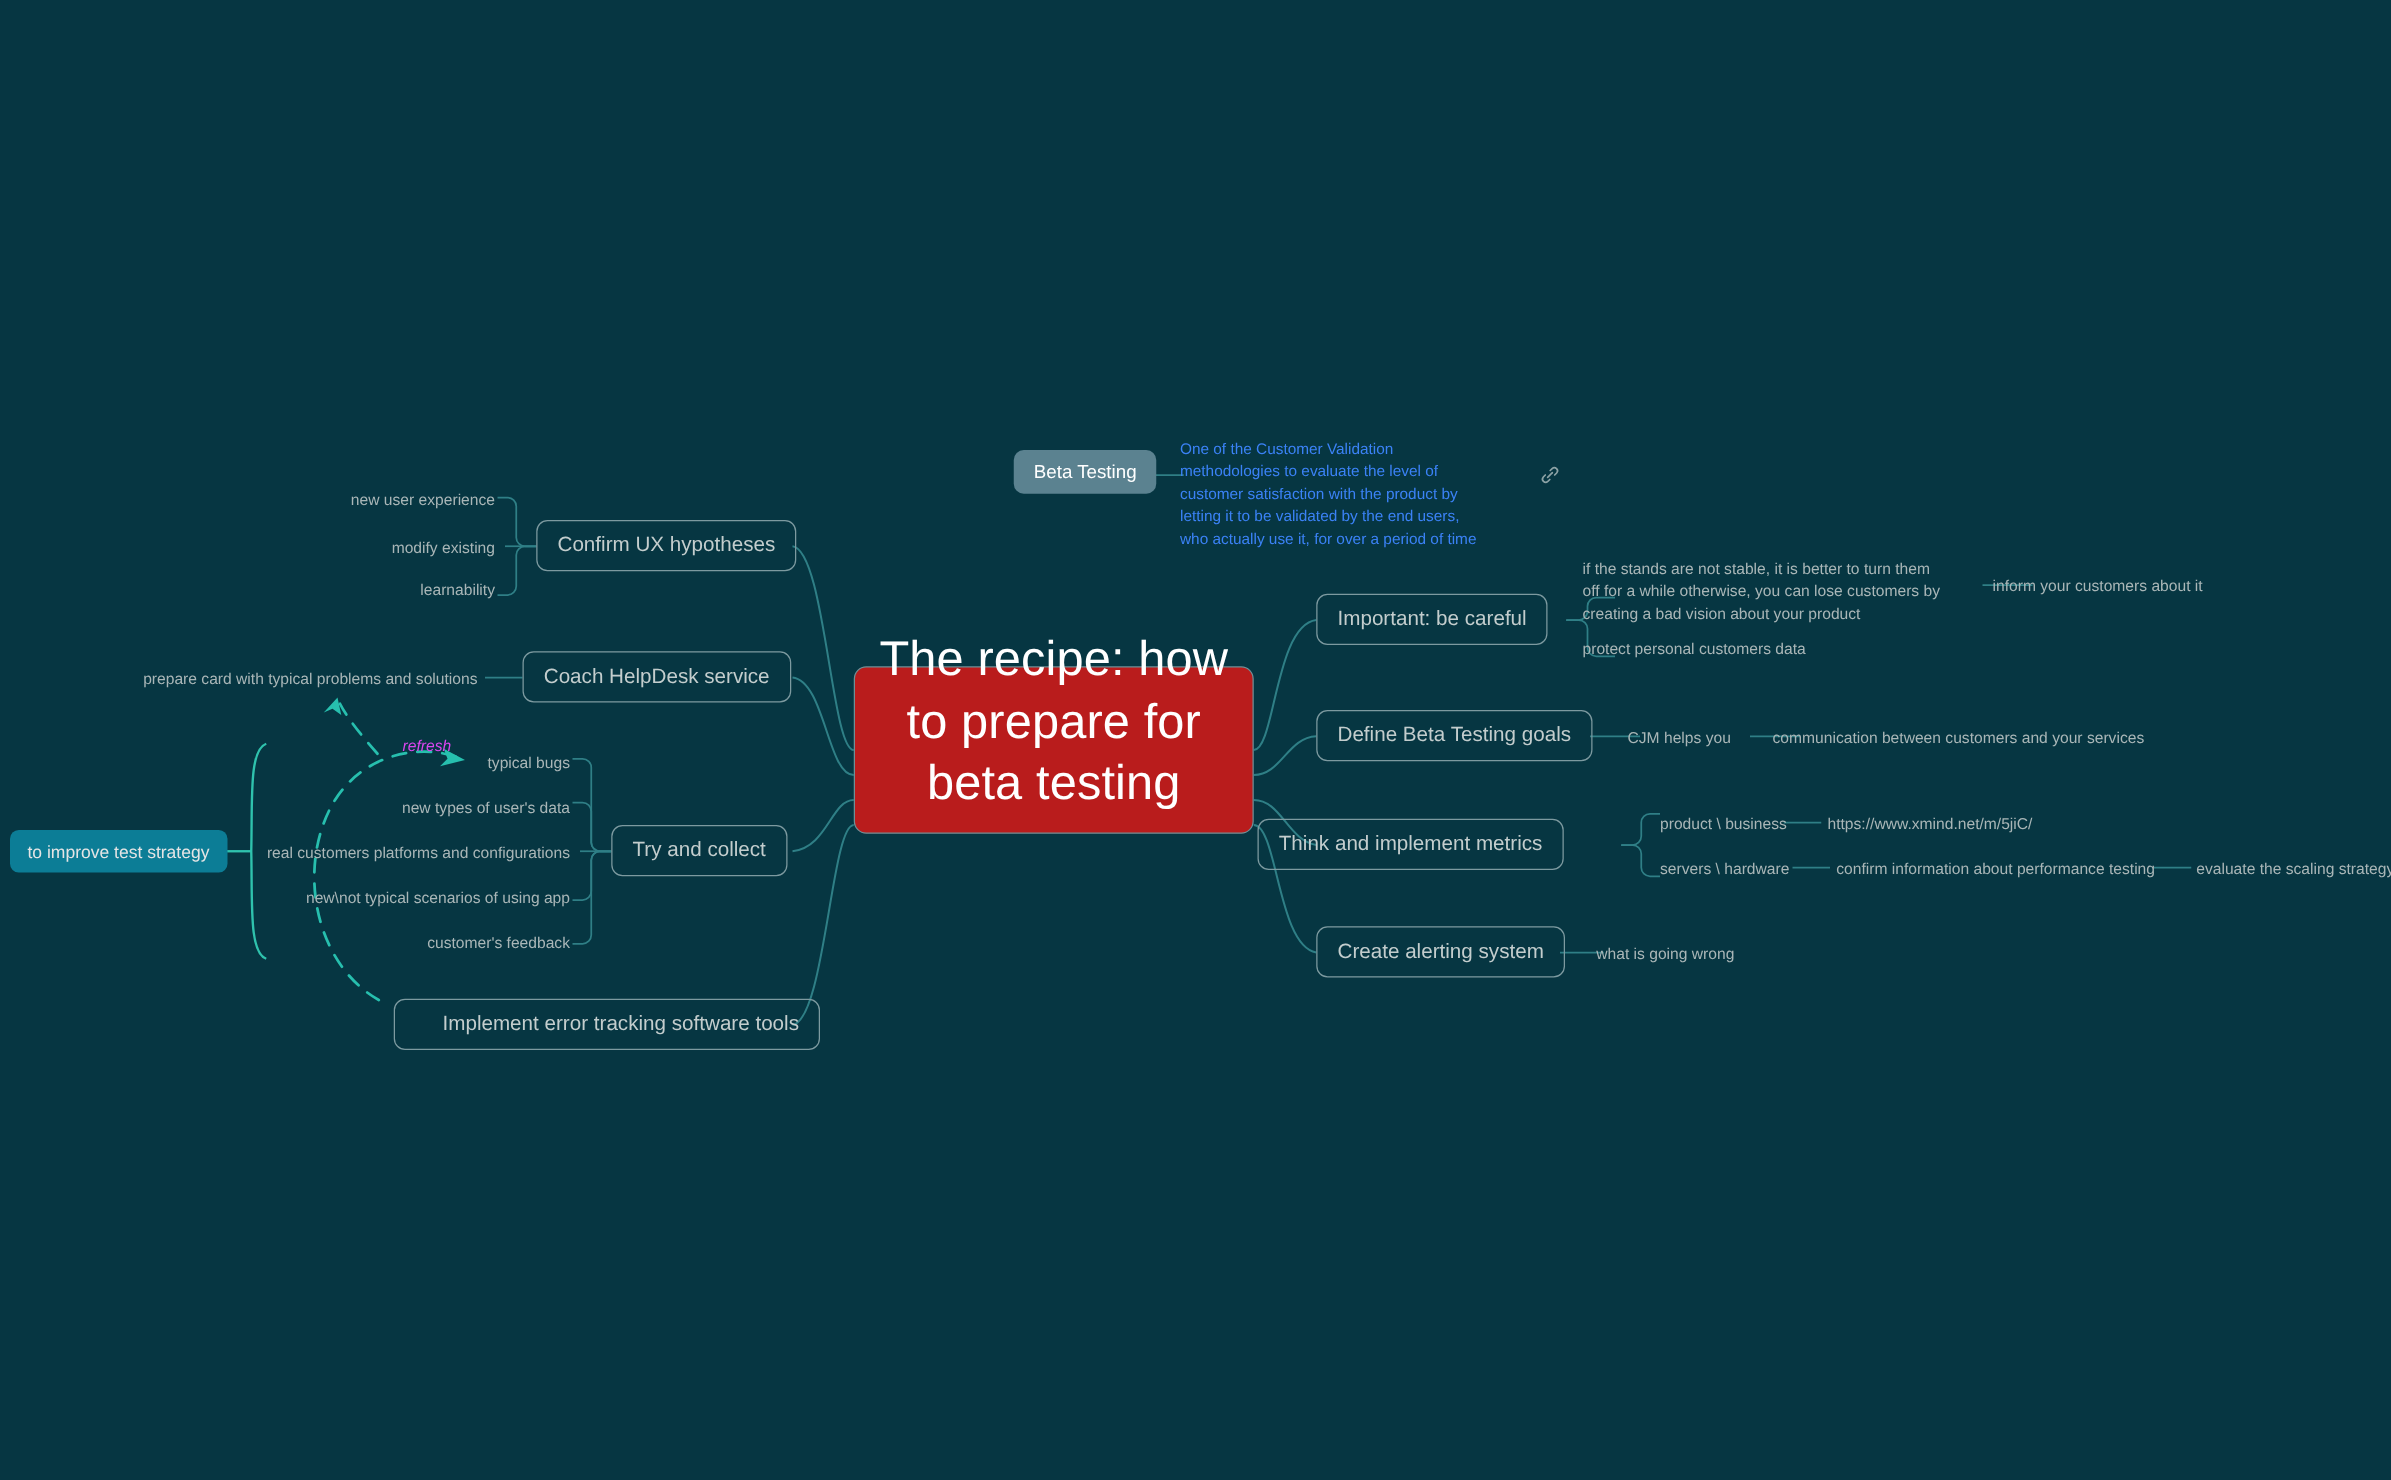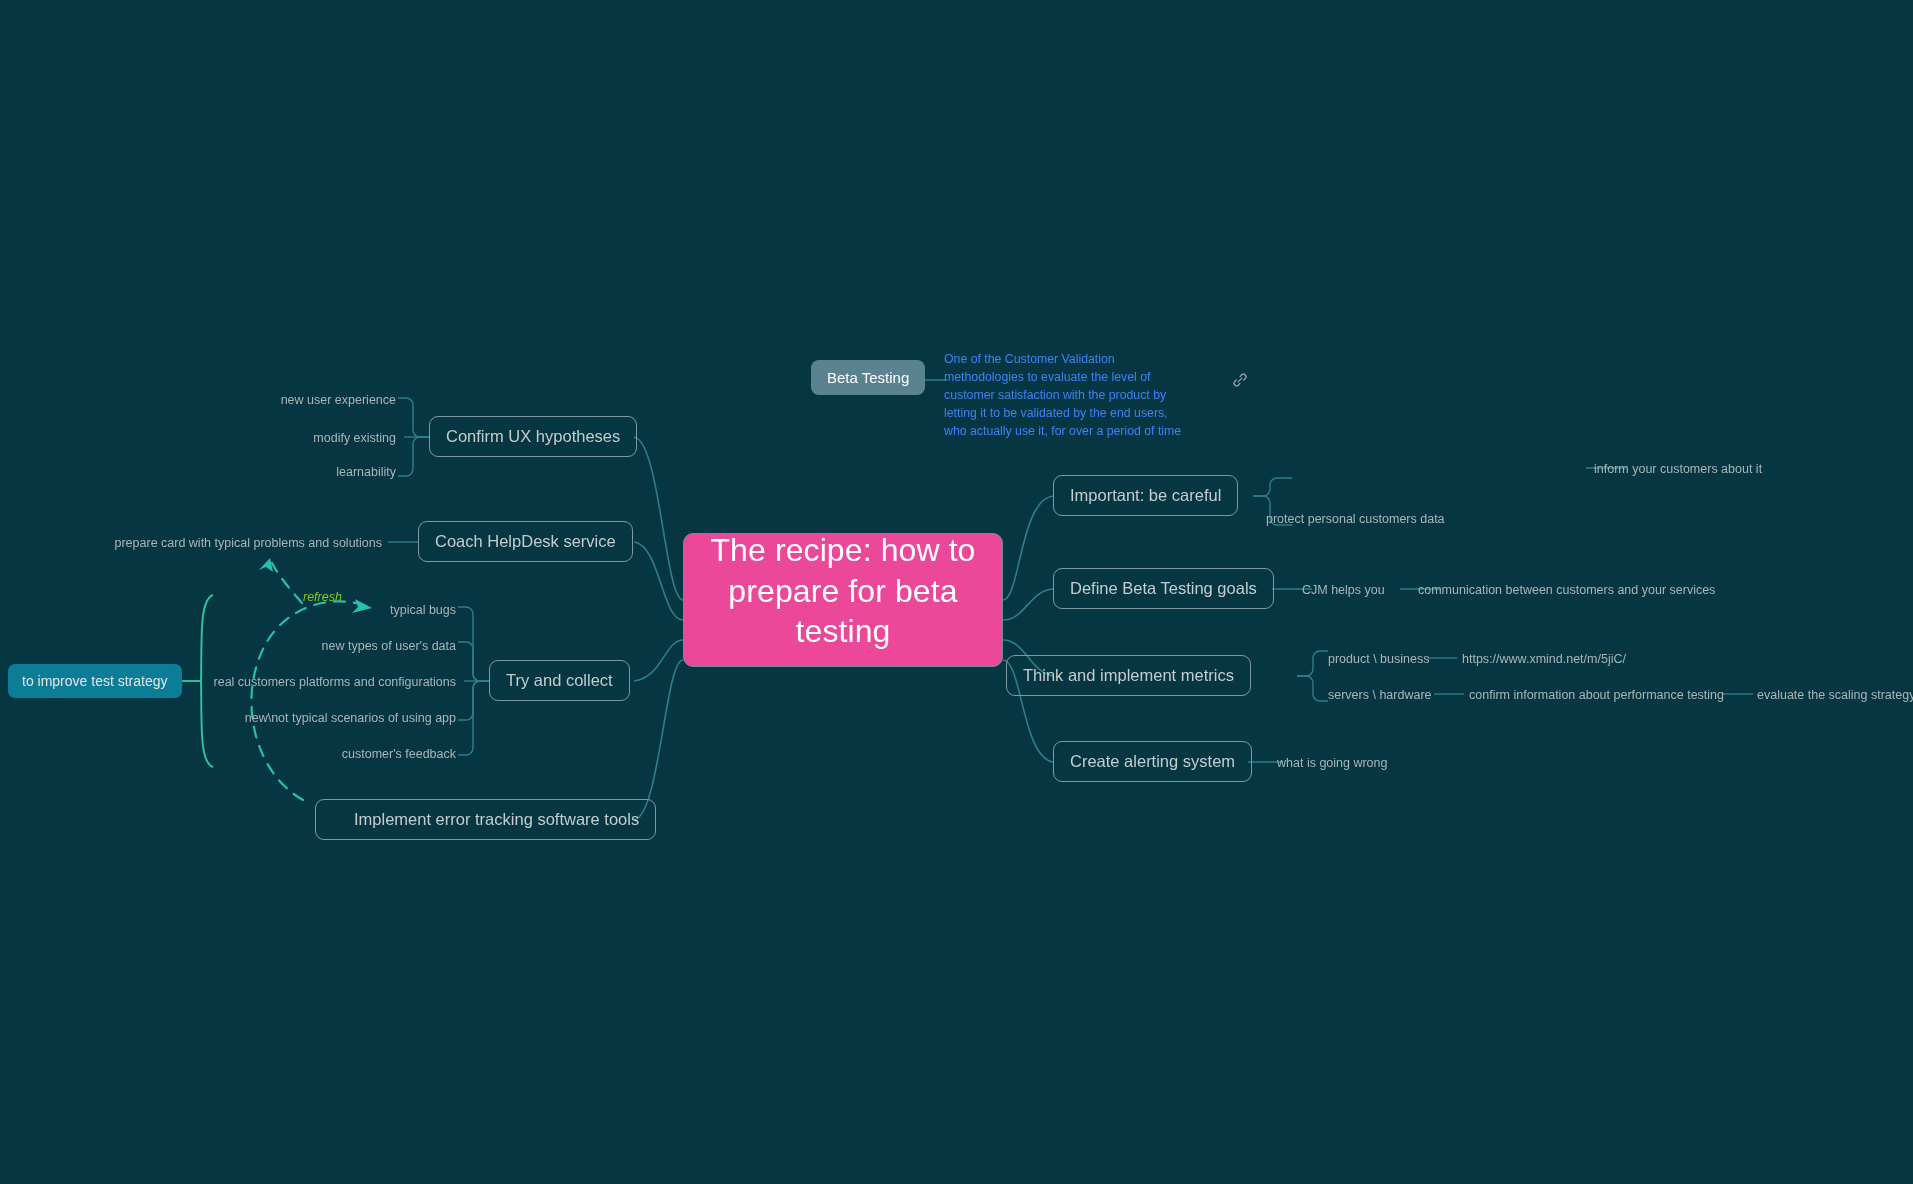--- a/index.html
+++ b/index.html
@@ -33,25 +33,25 @@
   .node {
     position: absolute;
     box-sizing: border-box;
     display: flex;
     align-items: flex-end;
     justify-content: center;
     text-align: center;
   }
   
   .central {
-    background: #ec4899;
+    background: #b91c1c;
     border: 1px solid #6f8f96;
     border-radius: 10px;
     color: #ffffff;
-    font-size: 32px;
+    font-size: 39px;
     line-height: 1.27;
     padding: 14px 18px;
     letter-spacing: .1px;
   }
   
   .branch {
     background: transparent;
     border: 1px solid #7d9aa0;
     border-radius: 9px;
     color: #c3cdcd;
@@ -94,24 +94,25 @@
     position: absolute;
     background: #0c7d96;
     color: #e5e5e5;
     border-radius: 7px;
     font-size: 14px;
     padding: 9px 14px;
     white-space: nowrap;
   }
   .rel-label {
     position: absolute;
-    color: #84cc16;
+    color: #d946ef;
     font-size: 12.5px;
     font-style: italic;
     white-space: nowrap;
+    margin-left: 19px;
   }
   .link-icon {
     position: absolute;
     width: 18px;
     height: 18px;
     opacity: .75;
   }
 </style>
 </head>
 <body>
@@ -194,20 +195,21 @@
     <g fill="none" stroke="#b9c6c7" stroke-width="1.8" stroke-linecap="round">
       <path d="M9.5 14.5 l5 -5"></path>
       <path d="M12.2 7.2 l2.1 -2.1 a3.4 3.4 0 0 1 4.8 4.8 l-2.1 2.1"></path>
       <path d="M11.8 16.8 l-2.1 2.1 a3.4 3.4 0 0 1 -4.8 -4.8 l2.1 -2.1"></path>
     </g>
   </svg>
 
   <div class="node branch" style="left:1053px; top:475px;">
     <span>Important: be careful</span>
   </div>
+  <div class="leaf wrap" style="left:1266px; top:447px; width:292px;">if the stands are not stable, it is better to turn them off for a while otherwise, you can lose customers by creating a bad vision about your product</div>
   <div class="leaf" style="left:1594px; top:461px;">inform your customers about it</div>
   <div class="leaf" style="left:1266px; top:511px;">protect personal customers data</div>
 
   <div class="node branch" style="left:1053px; top:568px;">
     <span>Define Beta Testing goals</span>
   </div>
   <div class="leaf" style="left:1302px; top:582px;">CJM helps you</div>
   <div class="leaf" style="left:1418px; top:582px;">communication between customers and your services</div>
 
   <div class="node branch" style="left:1006px; top:655px;">

